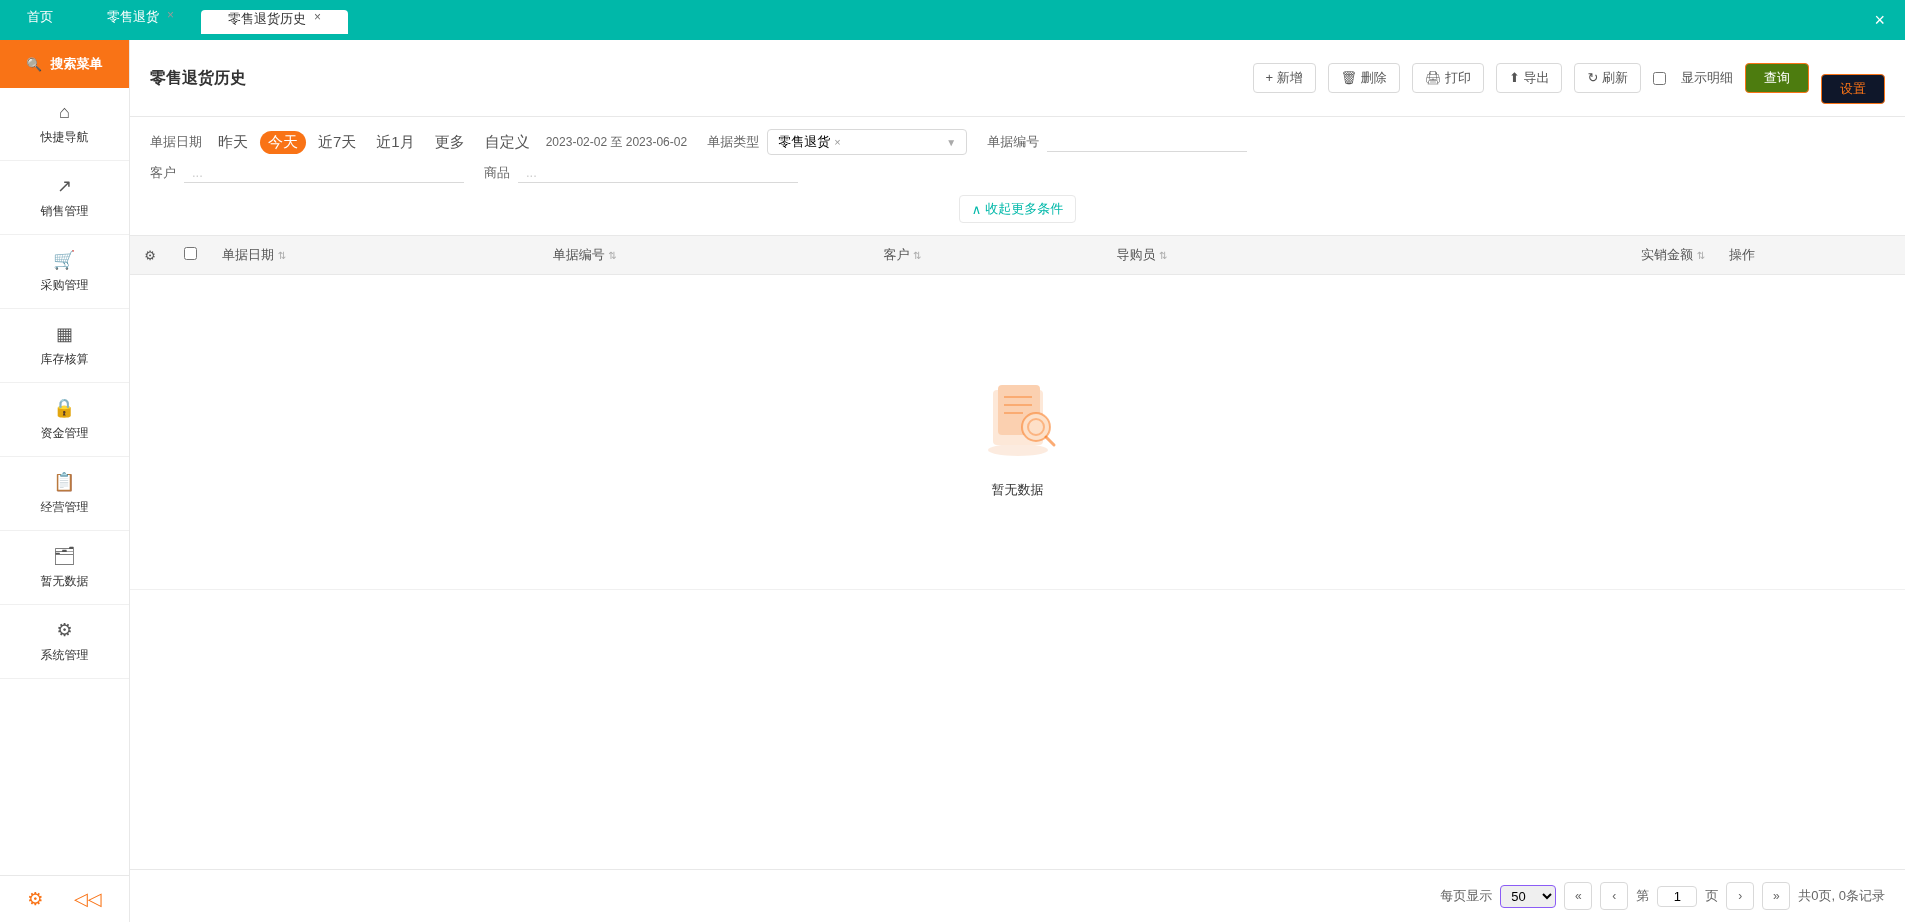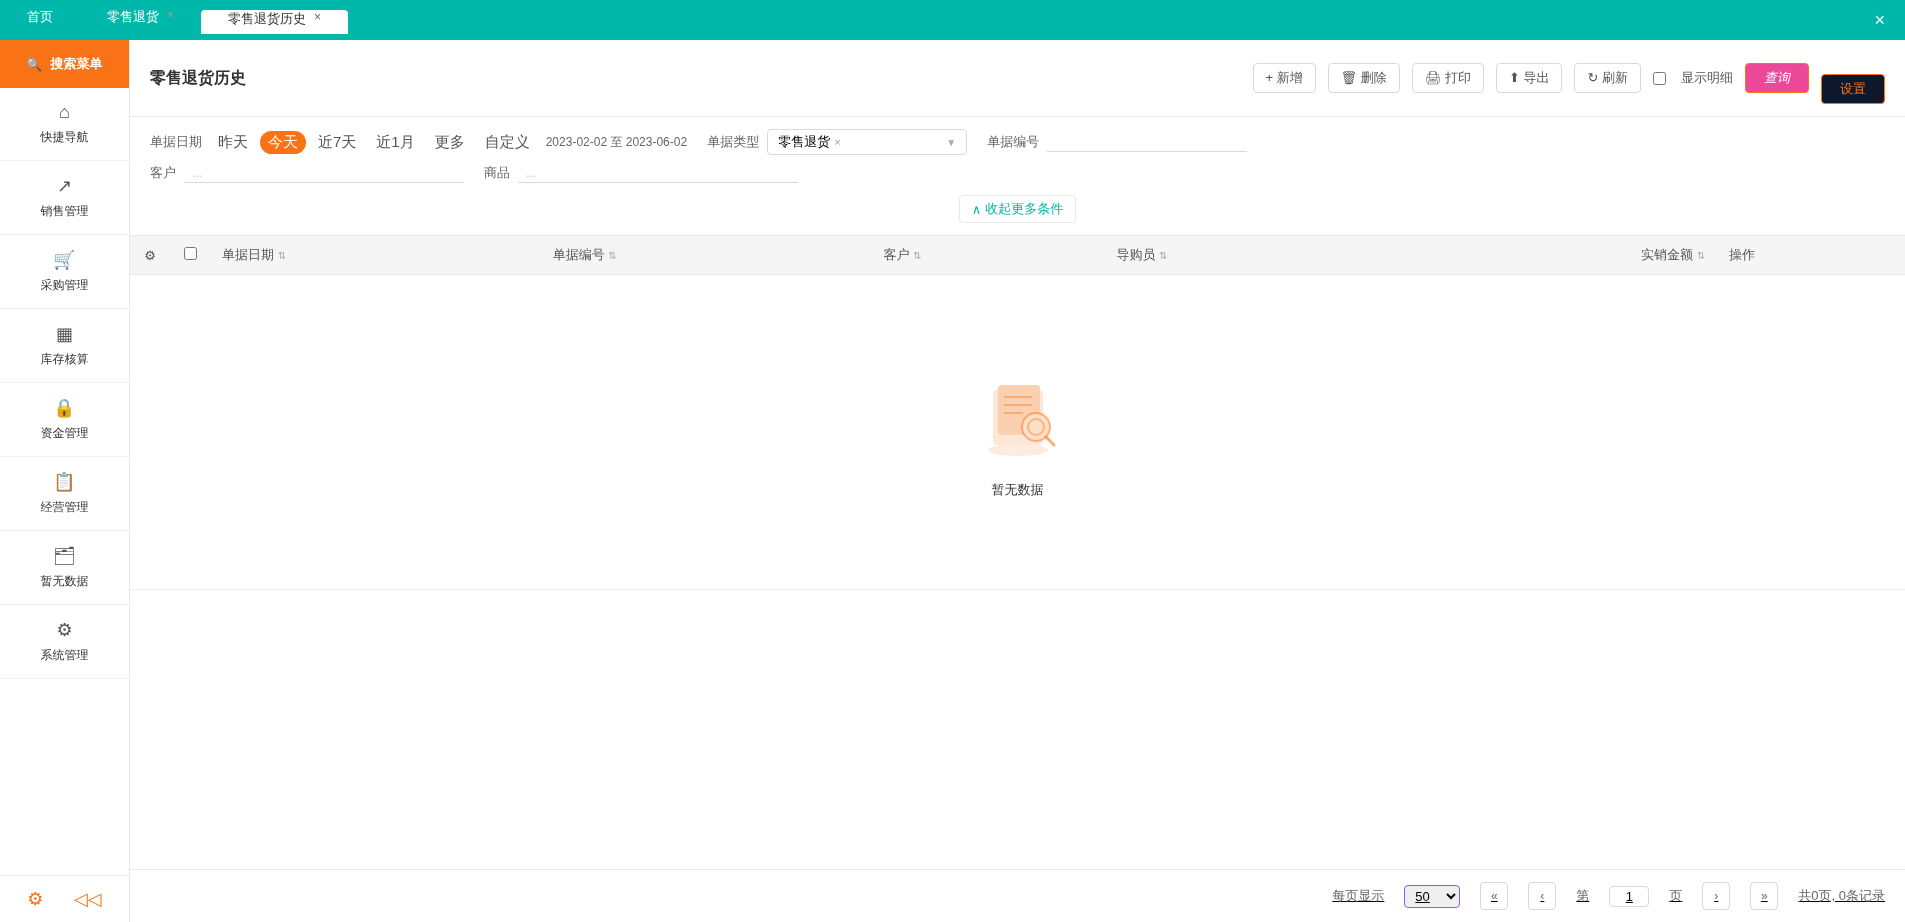--- a/index.html
+++ b/index.html
@@ -25,21 +25,21 @@
     .sidebar-bottom-icon { font-size: 18px; color: #f97316; cursor: pointer; }
 
     
     .content { flex: 1; display: flex; flex-direction: column; overflow: hidden; background: #f5f5f5; }
 
     
     .page-header { background: #fff; padding: 12px 20px; display: flex; align-items: center; justify-content: space-between; border-bottom: 1px solid #e8e8e8; flex-shrink: 0; }
     .page-title { font-size: 16px; font-weight: bold; color: #333; }
     .toolbar { display: flex; align-items: center; gap: 12px; }
     .btn { display: flex; align-items: center; gap: 4px; padding: 5px 12px; border-radius: 4px; cursor: pointer; font-size: 13px; border: 1px solid #d9d9d9; background: #fff; color: #555; }
-    .btn-query { background: #ec4899; color: #fff; border-color: #f97316; padding: 5px 18px; font-style: italic; }
+    .btn-query { background: #4d7c0f; color: #fff; border-color: #f97316; padding: 5px 18px; }
     .btn-setting { background: #0f172a; color: #f97316; border-color: #f97316; padding: 5px 18px; margin-top: 22px; }
     .checkbox-label { display: flex; align-items: center; gap: 15px; font-size: 13px; color: #555; }
 
     
     .filter-area { background: #fff; padding: 12px 20px; border-bottom: 1px solid #e8e8e8; flex-shrink: 0; }
     .filter-row { display: flex; align-items: center; gap: 20px; margin-bottom: 8px; flex-wrap: wrap; }
     .filter-item { display: flex; align-items: center; gap: 8px; }
     .filter-label { color: #666; font-size: 13px; white-space: nowrap; }
     .date-filters { display: flex; align-items: center; gap: 4px; }
     .date-btn { padding: 2px 8px; cursor: pointer; font-size: 15px; color: #555; border-radius: 3px; }
@@ -59,21 +59,21 @@
     th .sort-icon { color: #aaa; font-size: 10px; }
     td { padding: 10px 12px; font-size: 13px; color: #333; border-bottom: 1px solid #f0f0f0; }
     .th-gear { width: 40px; text-align: center; }
     .th-check { width: 40px; text-align: center; }
 
     
     .empty-state { display: flex; flex-direction: column; align-items: center; justify-content: space-between; padding: 80px 0; }
     .empty-icon { width: 100px; height: 100px; margin-bottom: 16px; }
 
     
-    .pagination { background: #fff; border-top: 1px solid #e8e8e8; padding: 12px 20px; display: flex; align-items: center; justify-content: flex-end; gap: 20px; flex-shrink: 0; text-decoration: underline; }
+    .pagination { background: #fff; border-top: 1px solid #e8e8e8; padding: 12px 20px; display: flex; align-items: center; justify-content: flex-end; gap: 8px; flex-shrink: 0; }
     .pagination-label { font-size: 13px; color: #666; }
     .pagination-select { border: 1px solid #8b5cf6; border-radius: 4px; padding: 2px 6px; font-size: 13px; }
     .pagination-btn { width: 28px; height: 28px; border: 1px solid #d9d9d9; background: #fff; border-radius: 4px; cursor: pointer; display: flex; align-items: center; justify-content: center; font-size: 12px; color: #666; }
     .pagination-input { border: 1px solid #d9d9d9; border-radius: 4px; padding: 2px 6px; width: 40px; text-align: center; font-size: 13px; }
     .pagination-info { font-size: 13px; color: #666; }
   </style>
 </head>
 <body>
 
 <div class="top-bar">

